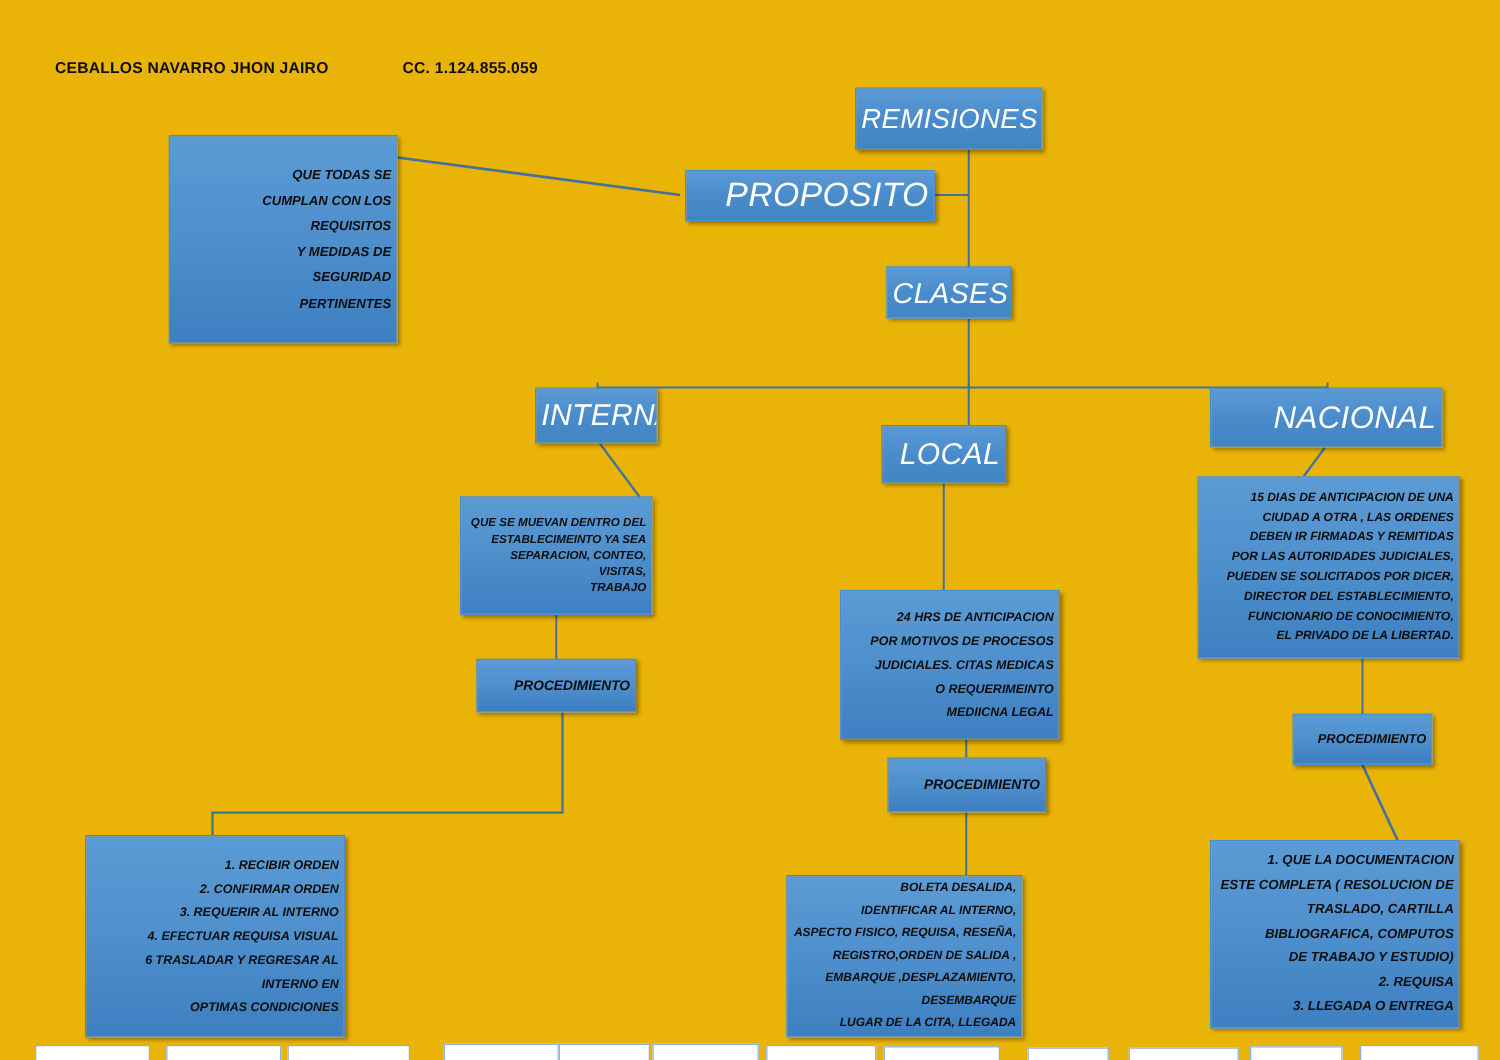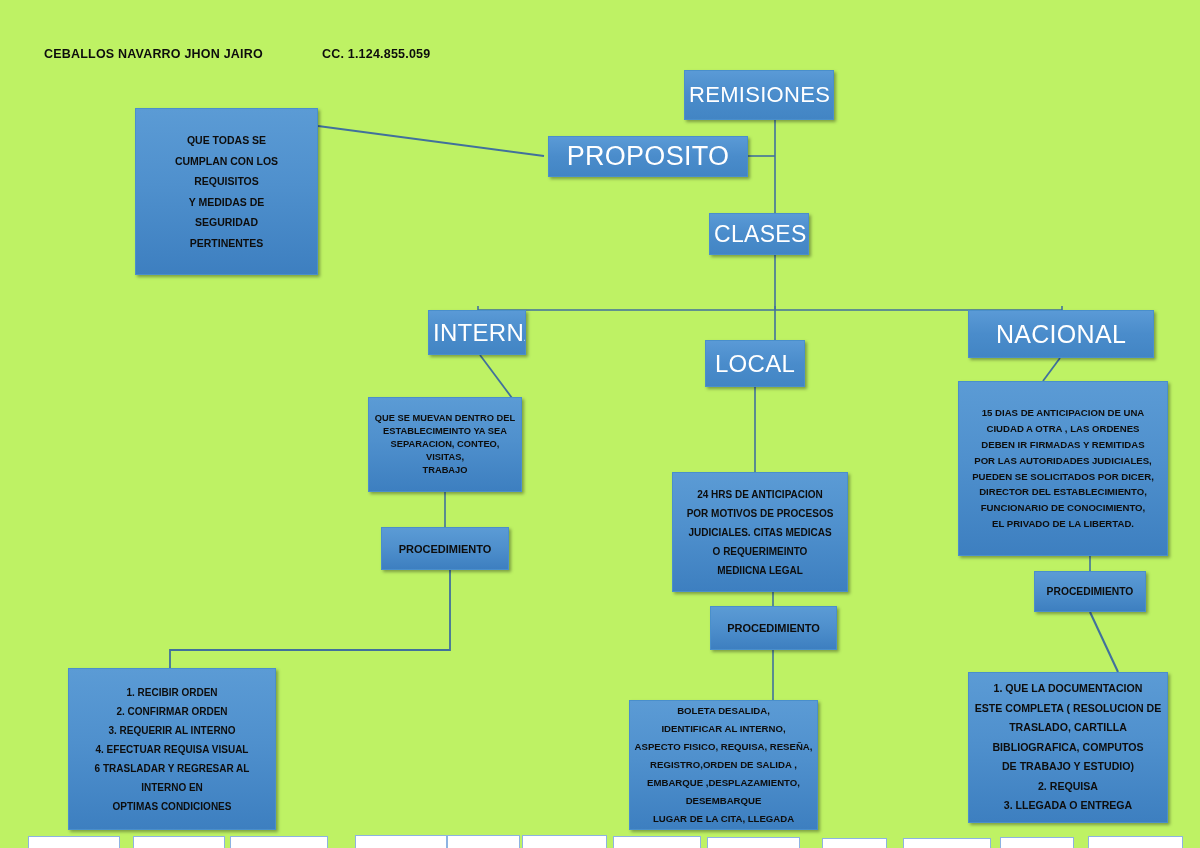--- a/index.html
+++ b/index.html
@@ -7,21 +7,21 @@
     width: 1200px;
     height: 848px;
     background: #ffffff;
     font-family: "Liberation Sans", sans-serif;
     overflow: hidden;
   }
   #canvas {
     position: relative;
     width: 1200px;
     height: 848px;
-    background: #bef264;
+    background: #eab308;
   }
   
   .hdr {
     position: absolute;
     font-size: 12.5px;
     font-weight: bold;
     color: #0d0d0d;
     letter-spacing: .2px;
     white-space: nowrap;
   }
@@ -34,23 +34,24 @@
   }
   
   .node {
     position: absolute;
     background: linear-gradient(180deg, #5b9bd5 0%, #4f90cd 46%, #3d7fc0 100%);
     border: 1px solid #4a8fcb;
     box-shadow: 2px 2px 3px rgba(0,0,0,.34);
     display: flex;
     align-items: center;
     justify-content: center;
-    text-align: center;
+    text-align: right;
     color: #0d0d0d;
     overflow: hidden;
+    font-style: italic;
   }
   .node .txt {
     width: 100%;
     padding: 0 4px;
     white-space: pre-line;
   }
   
   .node.title {
     background: linear-gradient(180deg, #5a9ad6 0%, #4a8ccb 50%, #4285c4 100%);
   }
@@ -188,21 +189,21 @@
 REGISTRO,ORDEN DE SALIDA ,
 EMBARQUE ,DESPLAZAMIENTO,
 DESEMBARQUE
 LUGAR DE LA CITA, LLEGADA</span>
   </div>
 
   <div class="node title" style="left:968px; top:310px; width:186px; height:48px; font-size:25px;">
     <span class="txt">NACIONAL</span>
   </div>
 
-  <div class="node body" style="left:958px; top:381px; width:210px; height:175px; font-size:9.6px; line-height:15.8px;">
+  <div class="node body" style="left:958px; top:381px; width:210px; height:146px; font-size:9.6px; line-height:15.8px;">
     <span class="txt">15 DIAS DE ANTICIPACION DE  UNA
 CIUDAD A OTRA , LAS ORDENES
 DEBEN IR FIRMADAS Y REMITIDAS
 POR LAS AUTORIDADES JUDICIALES,
 PUEDEN SE SOLICITADOS  POR DICER,
 DIRECTOR DEL ESTABLECIMIENTO,
 FUNCIONARIO DE CONOCIMIENTO,
 EL PRIVADO DE LA LIBERTAD.</span>
   </div>
 

